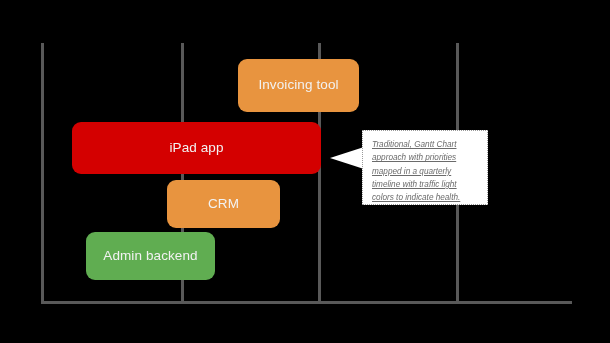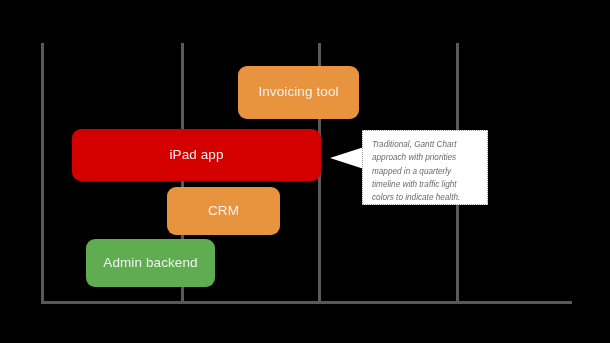--- a/index.html
+++ b/index.html
@@ -30,21 +30,20 @@
   }
 
   
   .bar {
     position: absolute;
     border-radius: 9px;
     display: flex;
     align-items: center;
     justify-content: center;
     box-sizing: border-box;
-    margin-top: 7px;
   }
   .bar-label {
     color: #f2f2f2;
     font-size: 13.5px;
     line-height: 1.1;
     letter-spacing: 0.1px;
     white-space: nowrap;
     text-align: center;
   }
 
@@ -57,20 +56,21 @@
     padding: 7px 8px 7px 9px;
   }
   .callout-text {
     color: #6b6b6b;
     font-size: 8.2px;
     line-height: 1.62;
     font-style: italic;
     font-family: "Liberation Sans", "DejaVu Sans", sans-serif;
     display: block;
     white-space: pre-line;
+    text-decoration: underline;
   }
   .callout-tail {
     position: absolute;
     width: 0;
     height: 0;
     border-style: solid;
     border-width: 11px 34px 11px 0;
     border-color: transparent #ffffff transparent transparent;
   }
 </style>

